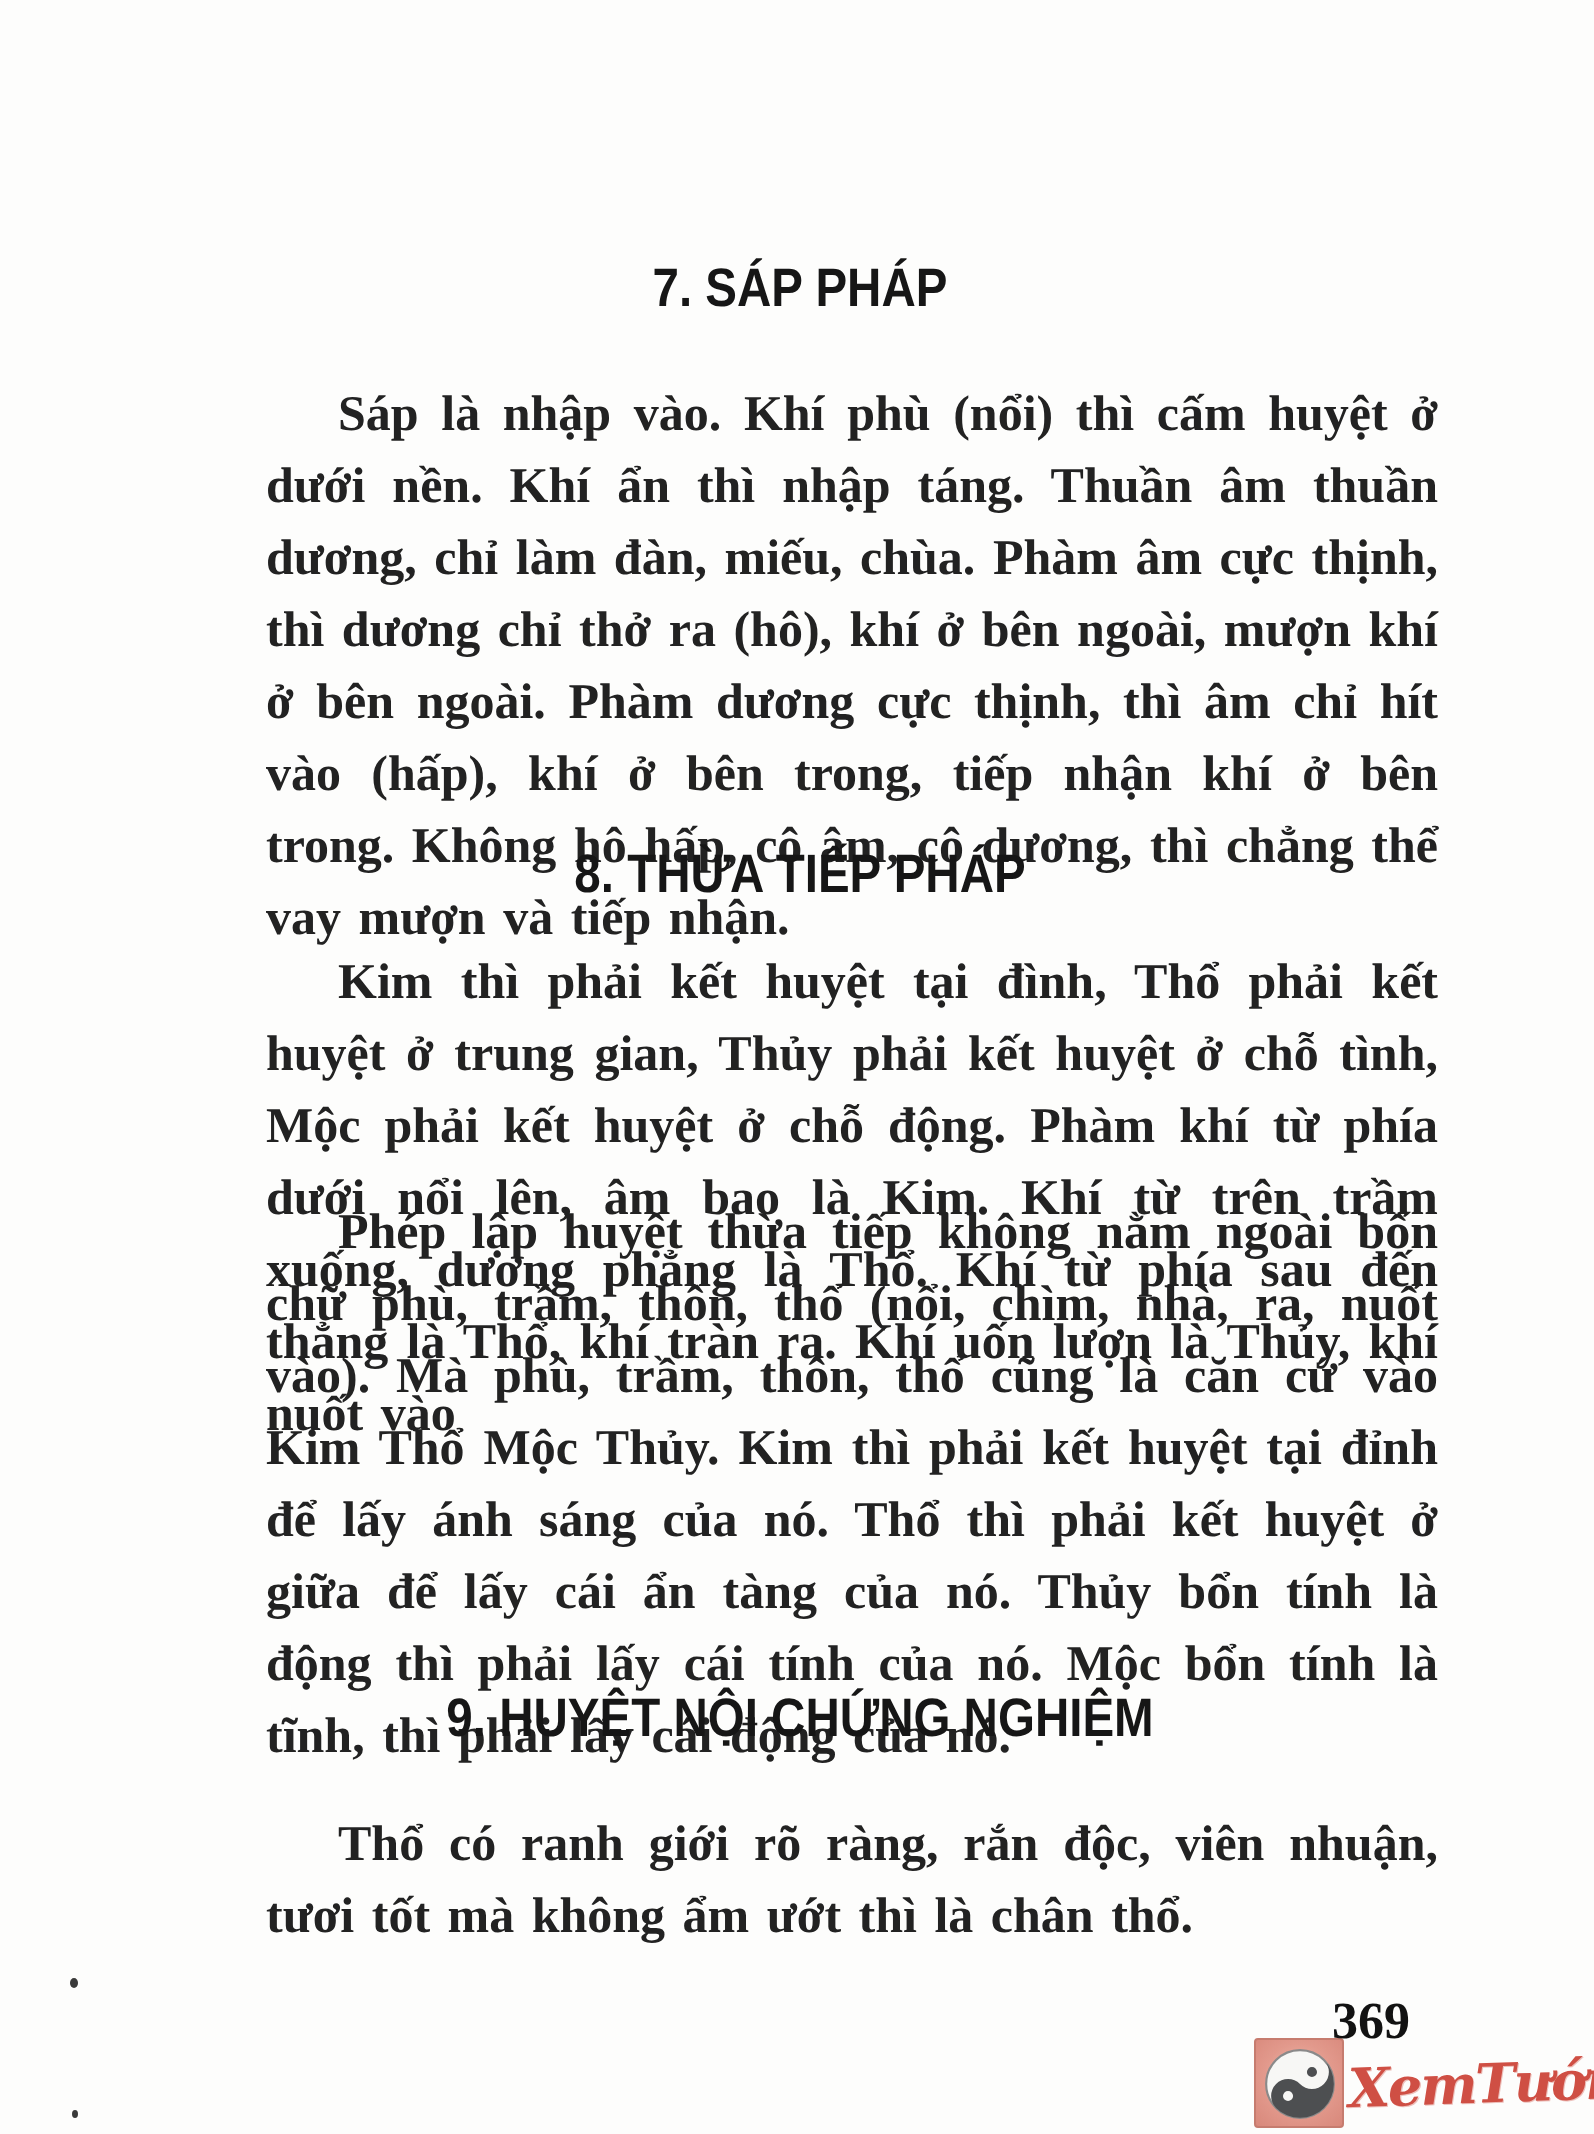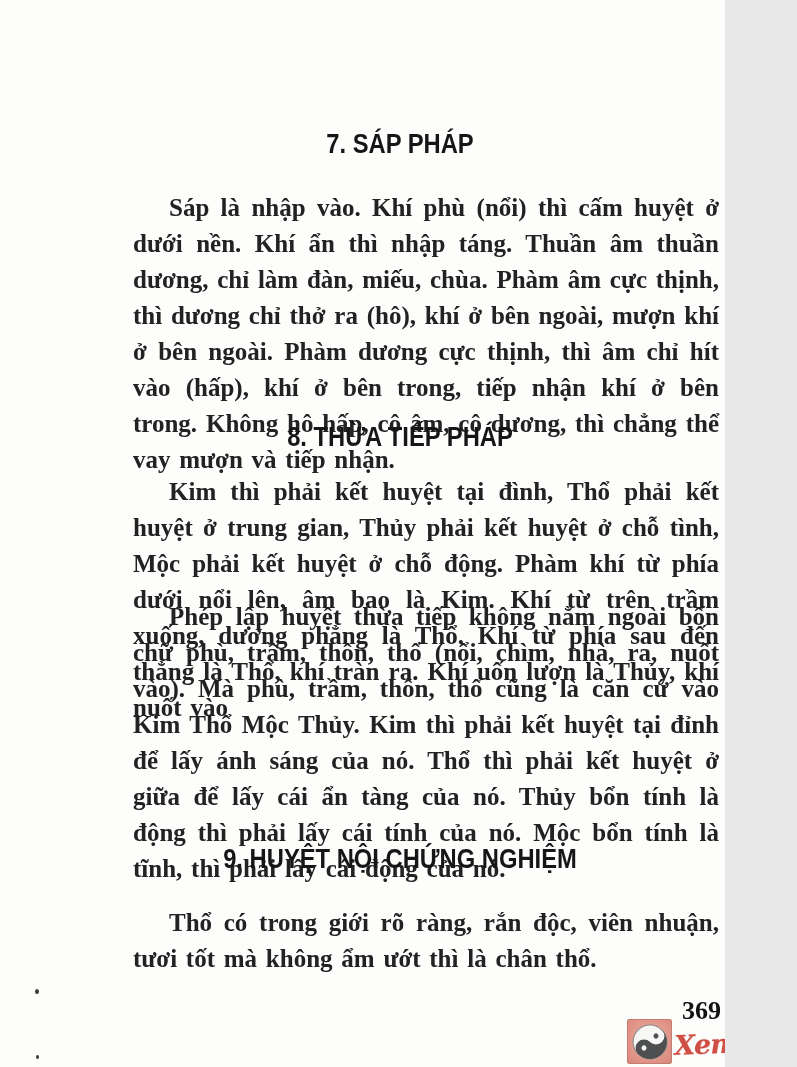--- a/index.html
+++ b/index.html
@@ -1,19 +1,19 @@
 <!DOCTYPE html>
 <html><head>
 <meta charset="utf-8">
 <style>
   * { margin: 0; padding: 0; box-sizing: border-box; }
   html, body { background: #e8e8e8; }
   .page {
     position: relative;
-    width: 725px;
+    width: 797px;
     height: 1067px;
     background: #fdfdfc;
     overflow: hidden;
     font-family: "Liberation Serif", "DejaVu Serif", serif;
     color: #1e1e1e;
   }
   .heading {
     position: absolute;
     left: 100px;
     width: 600px;
@@ -42,21 +42,21 @@
   }
   #h7 { top: 128px; }
   #p1 { top: 190px; }
   #h8 { top: 421px; }
   #p2 { top: 474px; }
   #p3 { top: 599px; }
   #h9 { top: 843px; }
   #p4 { top: 905px; }
   .page-number {
     position: absolute;
-    left: 682px;
+    left: 666px;
     top: 996px;
     font-family: "Liberation Serif", "DejaVu Serif", serif;
     font-weight: bold;
     font-size: 26px;
     color: #121212;
     z-index: 3;
   }
   .watermark {
     position: absolute;
     left: 627px;
@@ -108,21 +108,21 @@
   <p class="para" id="p1">Sáp là nhập vào. Khí phù (nổi) thì cấm huyệt ở dưới nền. Khí ẩn thì nhập táng. Thuần âm thuần dương, chỉ làm đàn, miếu, chùa. Phàm âm cực thịnh, thì dương chỉ thở ra (hô), khí ở bên ngoài, mượn khí ở bên ngoài. Phàm dương cực thịnh, thì âm chỉ hít vào (hấp), khí ở bên trong, tiếp nhận khí ở bên trong. Không hô hấp, cô âm, cô dương, thì chẳng thể vay mượn và tiếp nhận.</p>
 
   <div class="heading" id="h8">8. THỪA TIẾP PHÁP</div>
 
   <p class="para" id="p2">Kim thì phải kết huyệt tại đình, Thổ phải kết huyệt ở trung gian, Thủy phải kết huyệt ở chỗ tình, Mộc phải kết huyệt ở chỗ động. Phàm khí từ phía dưới nổi lên, âm bao là Kim. Khí từ trên trầm xuống, dương phẳng là Thổ. Khí từ phía sau đến thẳng là Thổ, khí tràn ra. Khí uốn lượn là Thủy, khí nuốt vào</p>
 
   <p class="para" id="p3">Phép lập huyệt thừa tiếp không nằm ngoài bốn chữ phù, trầm, thôn, thổ (nổi, chìm, nhà, ra, nuốt vào). Mà phù, trầm, thôn, thổ cũng là căn cứ vào Kim Thổ Mộc Thủy. Kim thì phải kết huyệt tại đỉnh để lấy ánh sáng của nó. Thổ thì phải kết huyệt ở giữa để lấy cái ẩn tàng của nó. Thủy bổn tính là động thì phải lấy cái tính của nó. Mộc bổn tính là tĩnh, thì phải lấy cái động của nó.</p>
 
   <div class="heading" id="h9">9. HUYỆT NỘI CHỨNG NGHIỆM</div>
 
-  <p class="para" id="p4">Thổ có trong giới rõ ràng, rắn độc, viên nhuận, tươi tốt mà không ẩm ướt thì là chân thổ.</p>
+  <p class="para" id="p4">Thổ có ranh giới rõ ràng, rắn độc, viên nhuận, tươi tốt mà không ẩm ướt thì là chân thổ.</p>
 
   <div class="page-number">369</div>
 
   <div class="watermark">
     <span class="yy-badge">
       <svg viewBox="0 0 100 100" aria-hidden="true">
         <g transform="rotate(45 50 50)">
           <circle cx="50" cy="50" r="47" fill="#f7f7f5" stroke="#8a8a8a" stroke-width="3"></circle>
           <path fill="#4d4f51" d="M50,3 a47,47 0 0 1 0,94 a23.5,23.5 0 0 1 0,-47 a23.5,23.5 0 0 0 0,-47 z"></path>
           <circle cx="50" cy="26.5" r="7" fill="#4d4f51"></circle>

